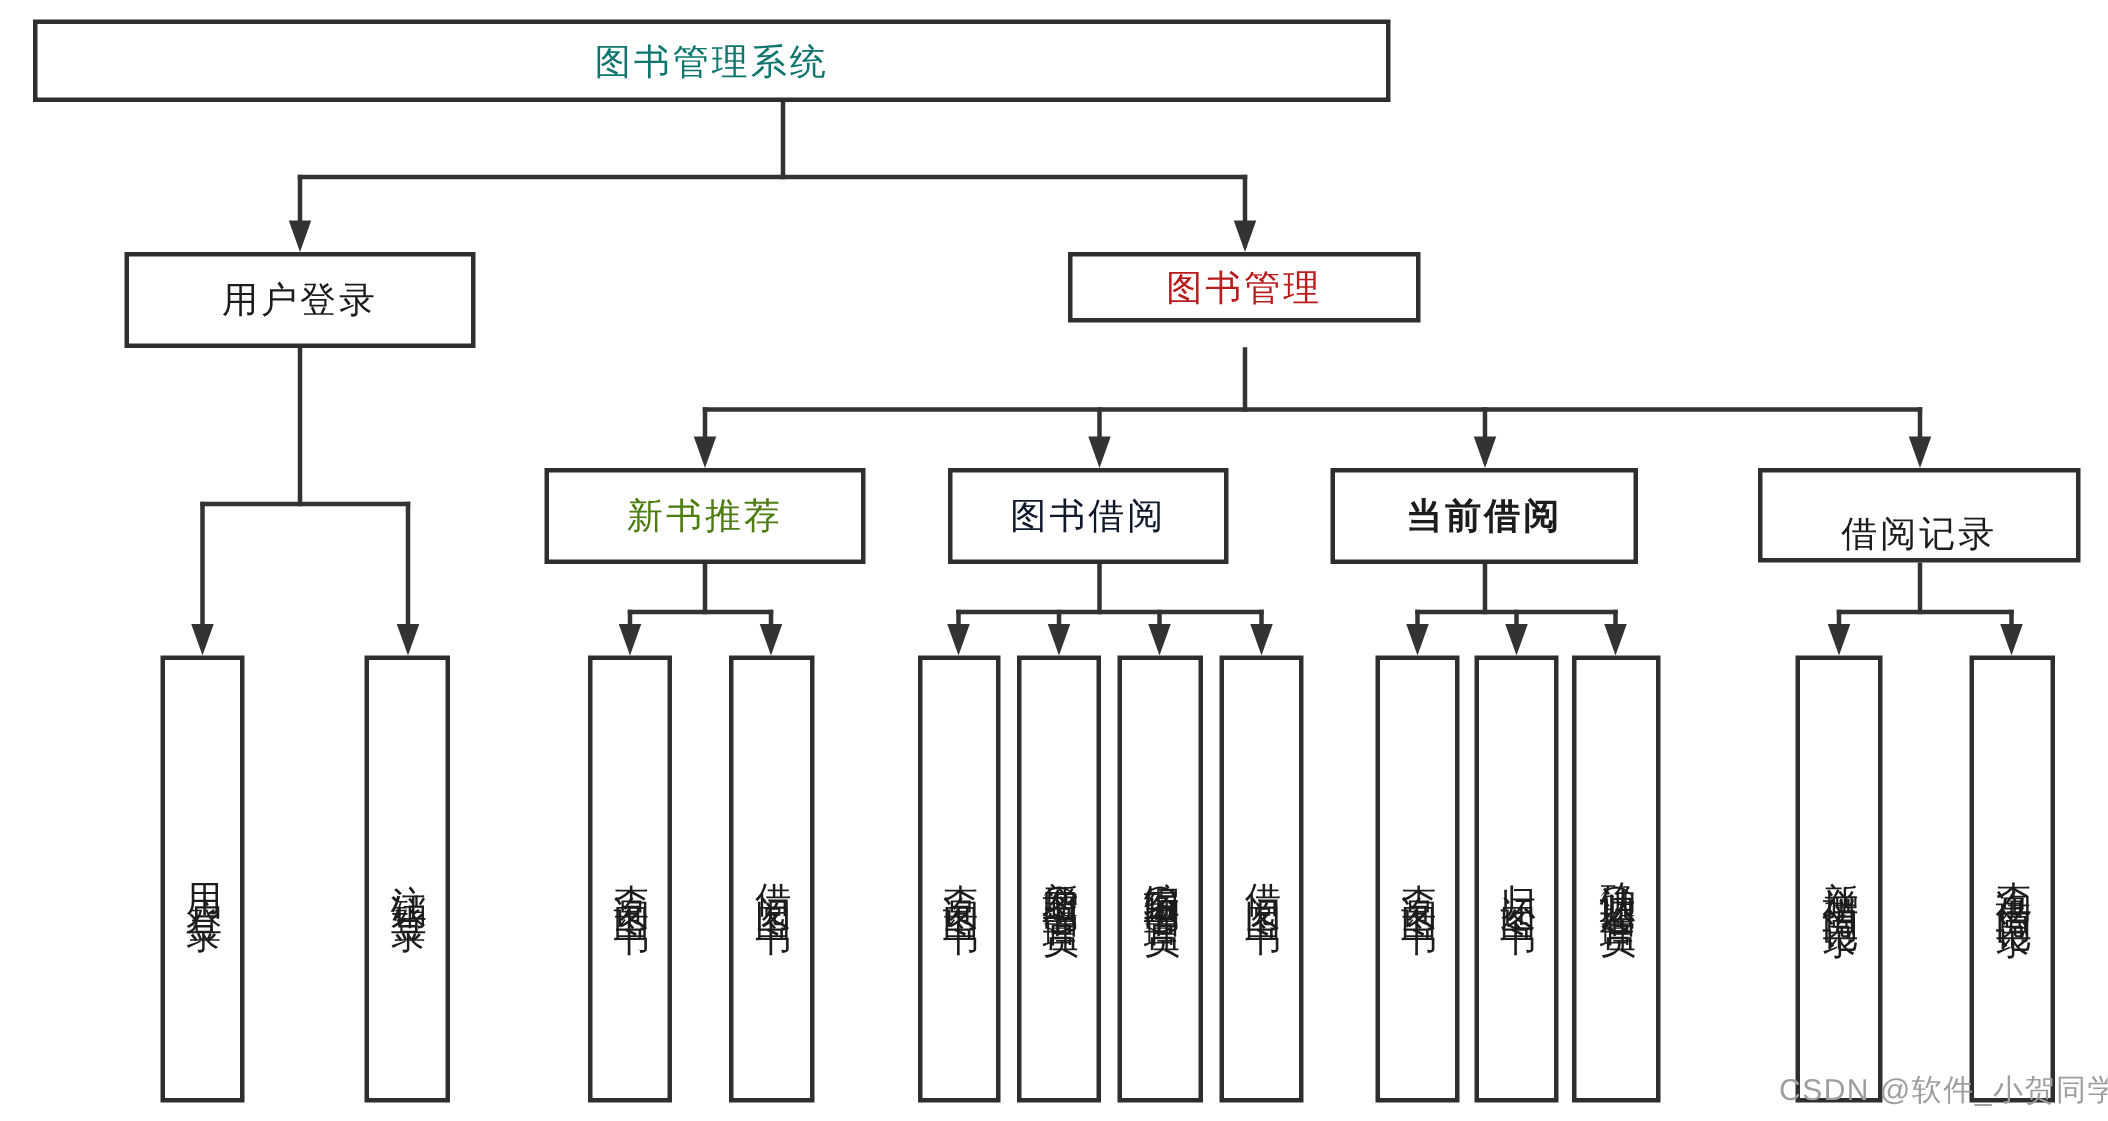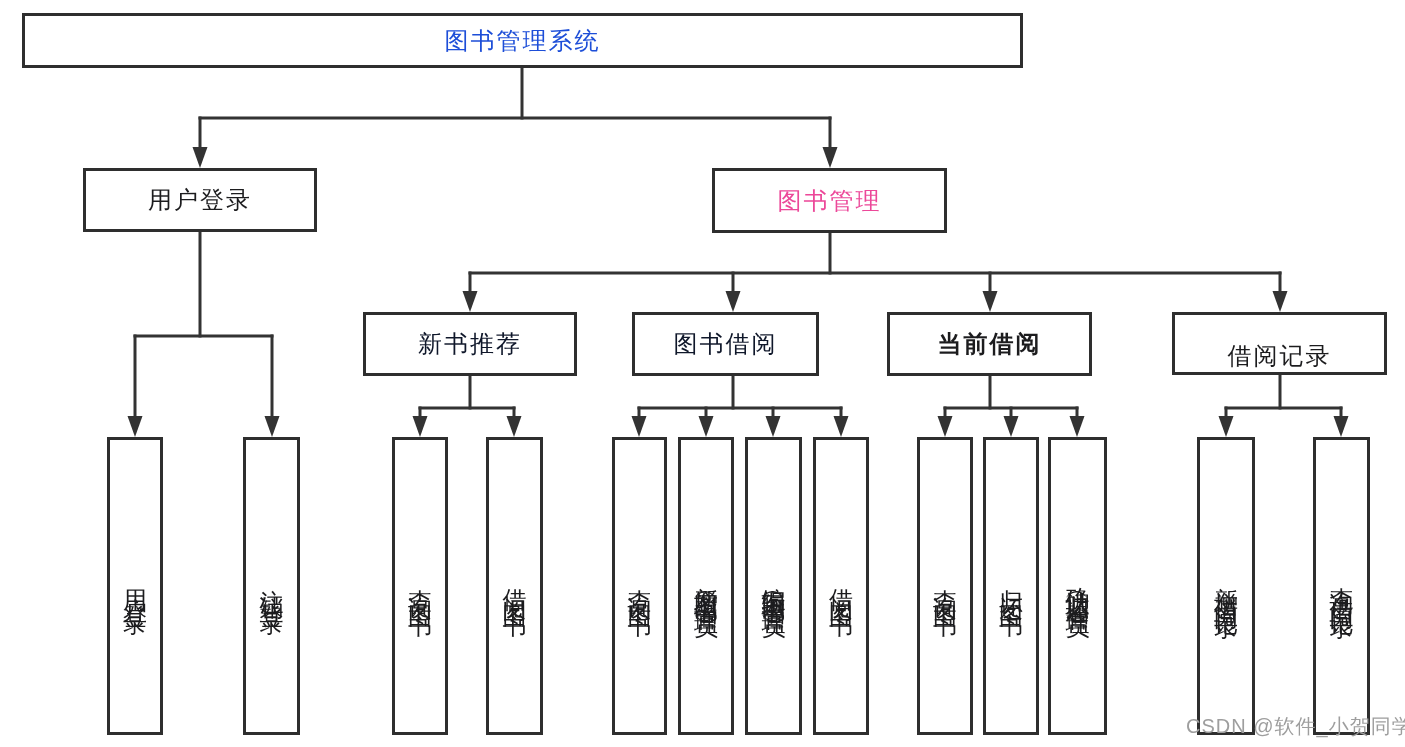--- a/index.html
+++ b/index.html
@@ -89,30 +89,30 @@
       <line x1="1011" y1="408" x2="1011" y2="421" stroke="#333333" stroke-width="3" stroke-linecap="square"></line>
       <polygon points="1003.5,416 1018.5,416 1011,437" fill="#333333"></polygon>
       <line x1="1077" y1="408" x2="1077" y2="421" stroke="#333333" stroke-width="3" stroke-linecap="square"></line>
       <polygon points="1069.5,416 1084.5,416 1077,437" fill="#333333"></polygon>
       <line x1="1226" y1="408" x2="1226" y2="421" stroke="#333333" stroke-width="3" stroke-linecap="square"></line>
       <polygon points="1218.5,416 1233.5,416 1226,437" fill="#333333"></polygon>
       <line x1="1341" y1="408" x2="1341" y2="421" stroke="#333333" stroke-width="3" stroke-linecap="square"></line>
       <polygon points="1333.5,416 1348.5,416 1341,437" fill="#333333"></polygon>
     </svg>
   <div class="watermark" style="color: rgb(158, 158, 158);">CSDN @软件_小贺同学</div>
-<div class="node horiz" style="left: 22px; top: 13px; width: 1001px; height: 55px; border-color: rgb(46, 46, 46); color: #1d4ed8;">
+<div class="node horiz" style="left: 22px; top: 13px; width: 905px; height: 55px; border-color: rgb(46, 46, 46); color: #0f766e;">
       <span class="node-label">图书管理系统</span>
     </div>
     <div class="node horiz" style="left: 83px; top: 168px; width: 234px; height: 64px; border-color: rgb(46, 46, 46); color: rgb(28, 28, 30);">
       <span class="node-label">用户登录</span>
     </div>
-    <div class="node horiz" style="left: 712px; top: 168px; width: 235px; height: 65px; border-color: rgb(46, 46, 46); color: #ec4899;">
+    <div class="node horiz" style="left: 712px; top: 168px; width: 235px; height: 47px; border-color: rgb(46, 46, 46); color: #b91c1c;">
       <span class="node-label">图书管理</span>
     </div>
-    <div class="node horiz" style="left: 363px; top: 312px; width: 214px; height: 64px; border-color: rgb(46, 46, 46); color: #0f172a;">
+    <div class="node horiz" style="left: 363px; top: 312px; width: 214px; height: 64px; border-color: rgb(46, 46, 46); color: #4d7c0f;">
       <span class="node-label">新书推荐</span>
     </div>
     <div class="node horiz" style="left: 632px; top: 312px; width: 187px; height: 64px; border-color: rgb(46, 46, 46); color: #0f172a;">
       <span class="node-label">图书借阅</span>
     </div>
     <div class="node horiz" style="left: 887px; top: 312px; width: 205px; height: 64px; border-color: rgb(46, 46, 46); color: rgb(28, 28, 30); font-weight: bold;">
       <span class="node-label">当前借阅</span>
     </div>
     <div class="node horiz" style="left: 1172px; top: 312px; width: 215px; height: 63px; border-color: rgb(46, 46, 46); color: rgb(28, 28, 30); align-items: flex-end;">
       <span class="node-label">借阅记录</span>

